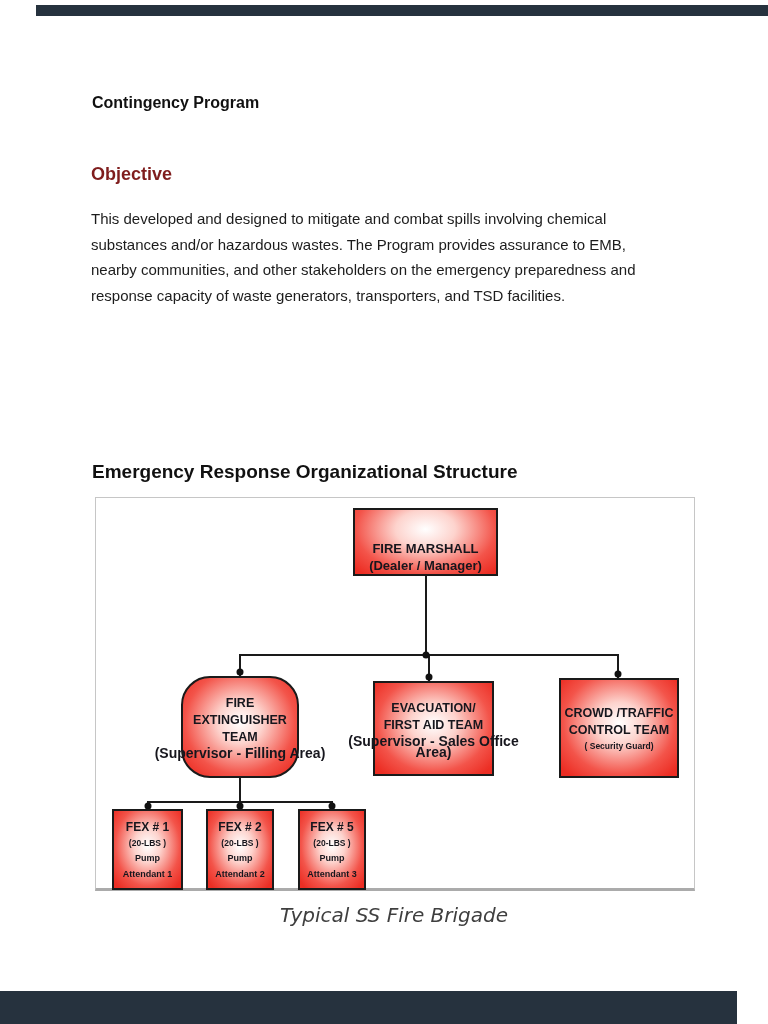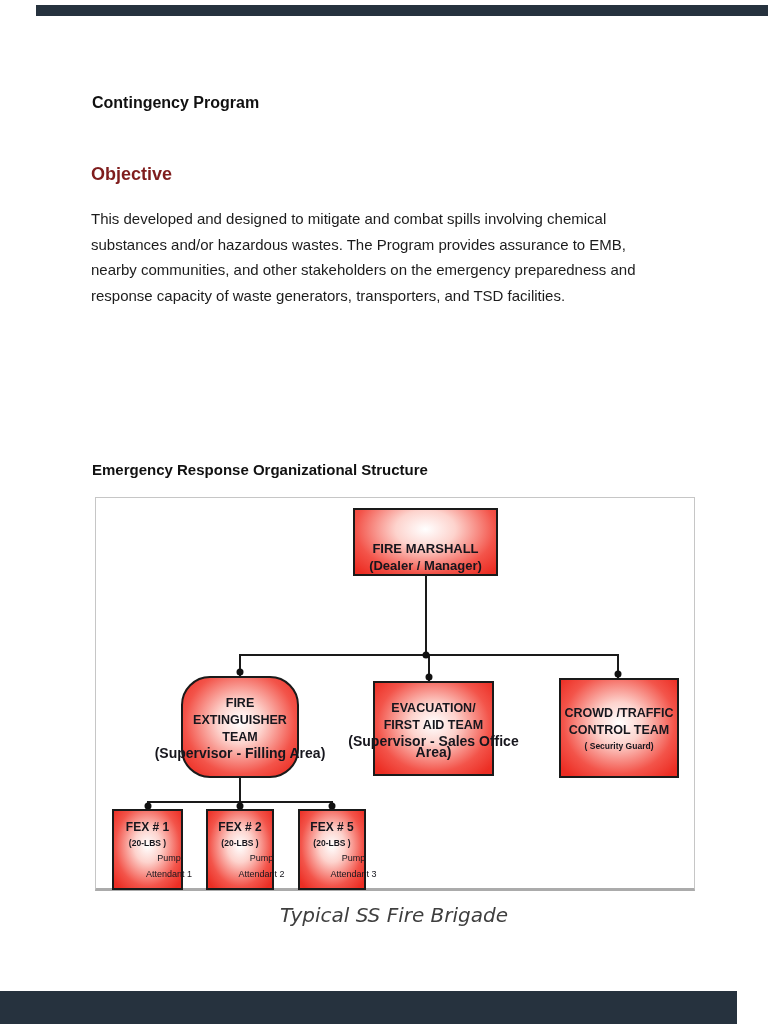--- a/index.html
+++ b/index.html
@@ -9,21 +9,21 @@
   
   .scan-bar{position:absolute;background:#26323e;}
   #scan-bar-top{left:36px;top:5px;width:732px;height:11px;}
   #scan-bar-bottom{left:0;top:991px;width:737px;height:33px;}
 
   
   #doc-title{position:absolute;left:92px;top:94px;font-size:16px;font-weight:bold;color:#111;}
   #objective-heading{position:absolute;left:91px;top:164px;font-size:18px;font-weight:bold;color:#7f1d1d;}
   #objective-paragraph{position:absolute;left:91px;top:206px;width:600px;font-size:15px;
         line-height:25.5px;color:#1c1c1c;}
-  #figure-heading{position:absolute;left:92px;top:461px;font-size:15px;font-weight:bold;color:#111;}
+  #figure-heading{position:absolute;left:92px;top:461px;font-size:19px;font-weight:bold;color:#111;}
 
   
   #org-chart-frame{position:absolute;left:95px;top:497px;width:598px;height:390px;
         background:#fff;border:1px solid #c6c6c6;border-bottom:3px solid #ababab;}
 
   
   .conn{position:absolute;background:#1a1a1a;}
   .dot{position:absolute;width:7px;height:7px;background:#111;border-radius:50%;
        transform:translate(-50%,-50%);}
 
@@ -40,21 +40,21 @@
   #node-crowd-traffic-control-team{left:463px;top:180px;width:120px;height:100px;}
   #node-fex-1{left:16px;top:311px;width:71px;height:81px;}
   #node-fex-2{left:110px;top:311px;width:68px;height:81px;}
   #node-fex-3{left:202px;top:311px;width:68px;height:81px;}
 
   .org-title{font-weight:bold;font-size:13px;line-height:17px;white-space:nowrap;}
   .org-title.sm{font-size:12.5px;line-height:17px;}
   .org-sub{font-weight:bold;font-size:14px;line-height:11px;white-space:nowrap;margin-top:2px;}
   .fex-title{font-weight:bold;font-size:12px;line-height:15px;white-space:nowrap;}
   .fex-sub{font-weight:bold;font-size:8.5px;line-height:10px;white-space:nowrap;margin-top:3px;}
-  .fex-line{font-weight:normal;font-size:9px;line-height:11px;white-space:nowrap;margin-top:5px;padding-left:43px;}
+  .fex-line{font-weight:bold;font-size:9px;line-height:11px;white-space:nowrap;margin-top:5px;}
 
   
   #figure-caption{position:absolute;left:95px;top:903px;width:598px;text-align:center;
         font-family:"DejaVu Sans",sans-serif;font-style:italic;font-size:20px;color:#3f3f3f;}
 </style>
 </head>
 <body>
 
 <div id="page">
 

